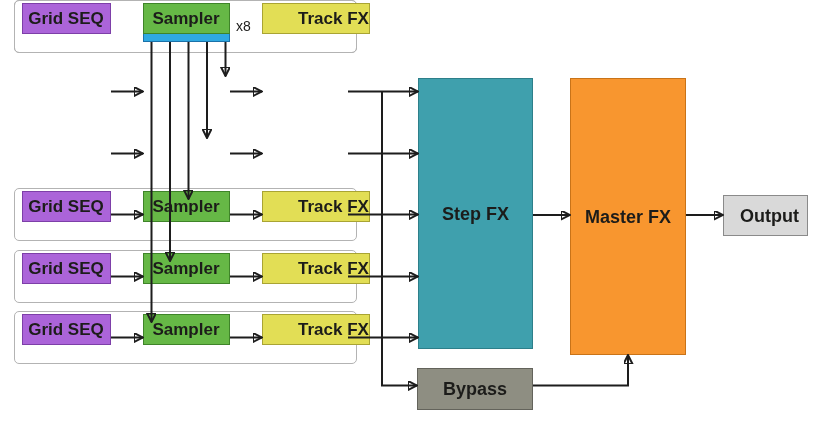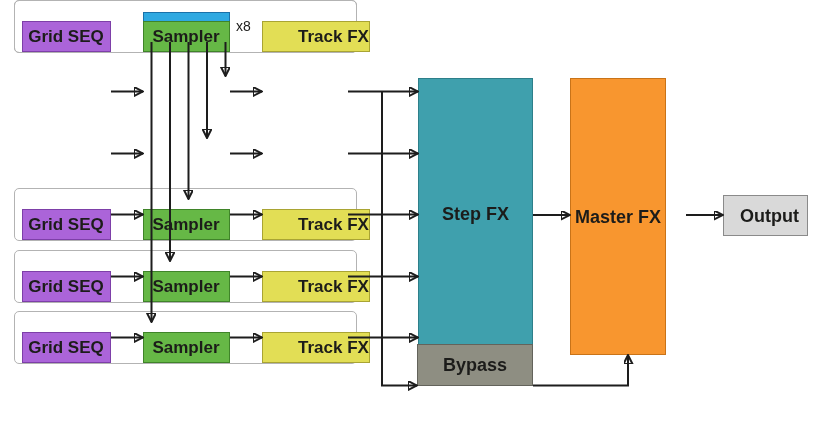--- a/index.html
+++ b/index.html
@@ -19,32 +19,32 @@
   .multiplier{position:absolute;left:236px;top:18px;font-size:14px;font-weight:400;}
   .row{
     position:absolute;left:14px;width:343px;height:53px;
     border:1.5px solid var(--row-border,#b3b3b3);border-radius:5px;background:transparent;
   }
   .row:nth-of-type(1){top:65px;}
   .row:nth-of-type(2){top:127px;}
   .row:nth-of-type(3){top:188px;}
   .row:nth-of-type(4){top:250px;}
   .row:nth-of-type(5){top:311px;}
-  .row .box{top:20px;height:31px;}
+  .row .box{top:2px;height:31px;}
   .grid-seq{left:6.5px;width:89px;
     background:var(--grid-seq-fill,#ab64d9);border-color:var(--grid-seq-border,#7d3fa8);}
   .sampler{left:127.5px;width:87px;
     background:var(--sampler-fill,#66b846);border-color:var(--sampler-border,#3f8429);}
   .track-fx{left:246.5px;width:108px;
     background:var(--track-fx-fill,#e2de55);border-color:var(--track-fx-border,#a9a433);padding-left:36px;}
   .step-fx{left:418px;top:78px;width:115px;height:271px;font-size:18px;
     background:var(--step-fx-fill,#3fa0ad);border-color:var(--step-fx-border,#2d7f8a);}
-  .master-fx{left:570px;top:78px;width:96px;height:277px;font-size:18px;
+  .master-fx{left:570px;top:78px;width:116px;height:277px;font-size:18px;
     background:var(--master-fx-fill,#f8962f);border-color:var(--master-fx-border,#c97318);}
-  .bypass{left:417px;top:344px;width:116px;height:42px;font-size:18px;
+  .bypass{left:417px;top:368px;width:116px;height:42px;font-size:18px;
     background:var(--bypass-fill,#8e8e82);border-color:var(--bypass-border,#63635b);}
   .output{left:723px;top:195px;width:85px;height:41px;font-size:18px;
     background:var(--output-fill,#d9d9d9);border-color:var(--output-border,#8a8a8a);padding-left:8px;}
   .wires{position:absolute;left:0;top:0;width:820px;height:421px;pointer-events:none;}
   .wires line,.wires path{stroke:var(--wire,#1d1d1d);stroke-width:2;fill:none;}
 </style>
 </head>
 <body>
 
 <div class="canvas">

